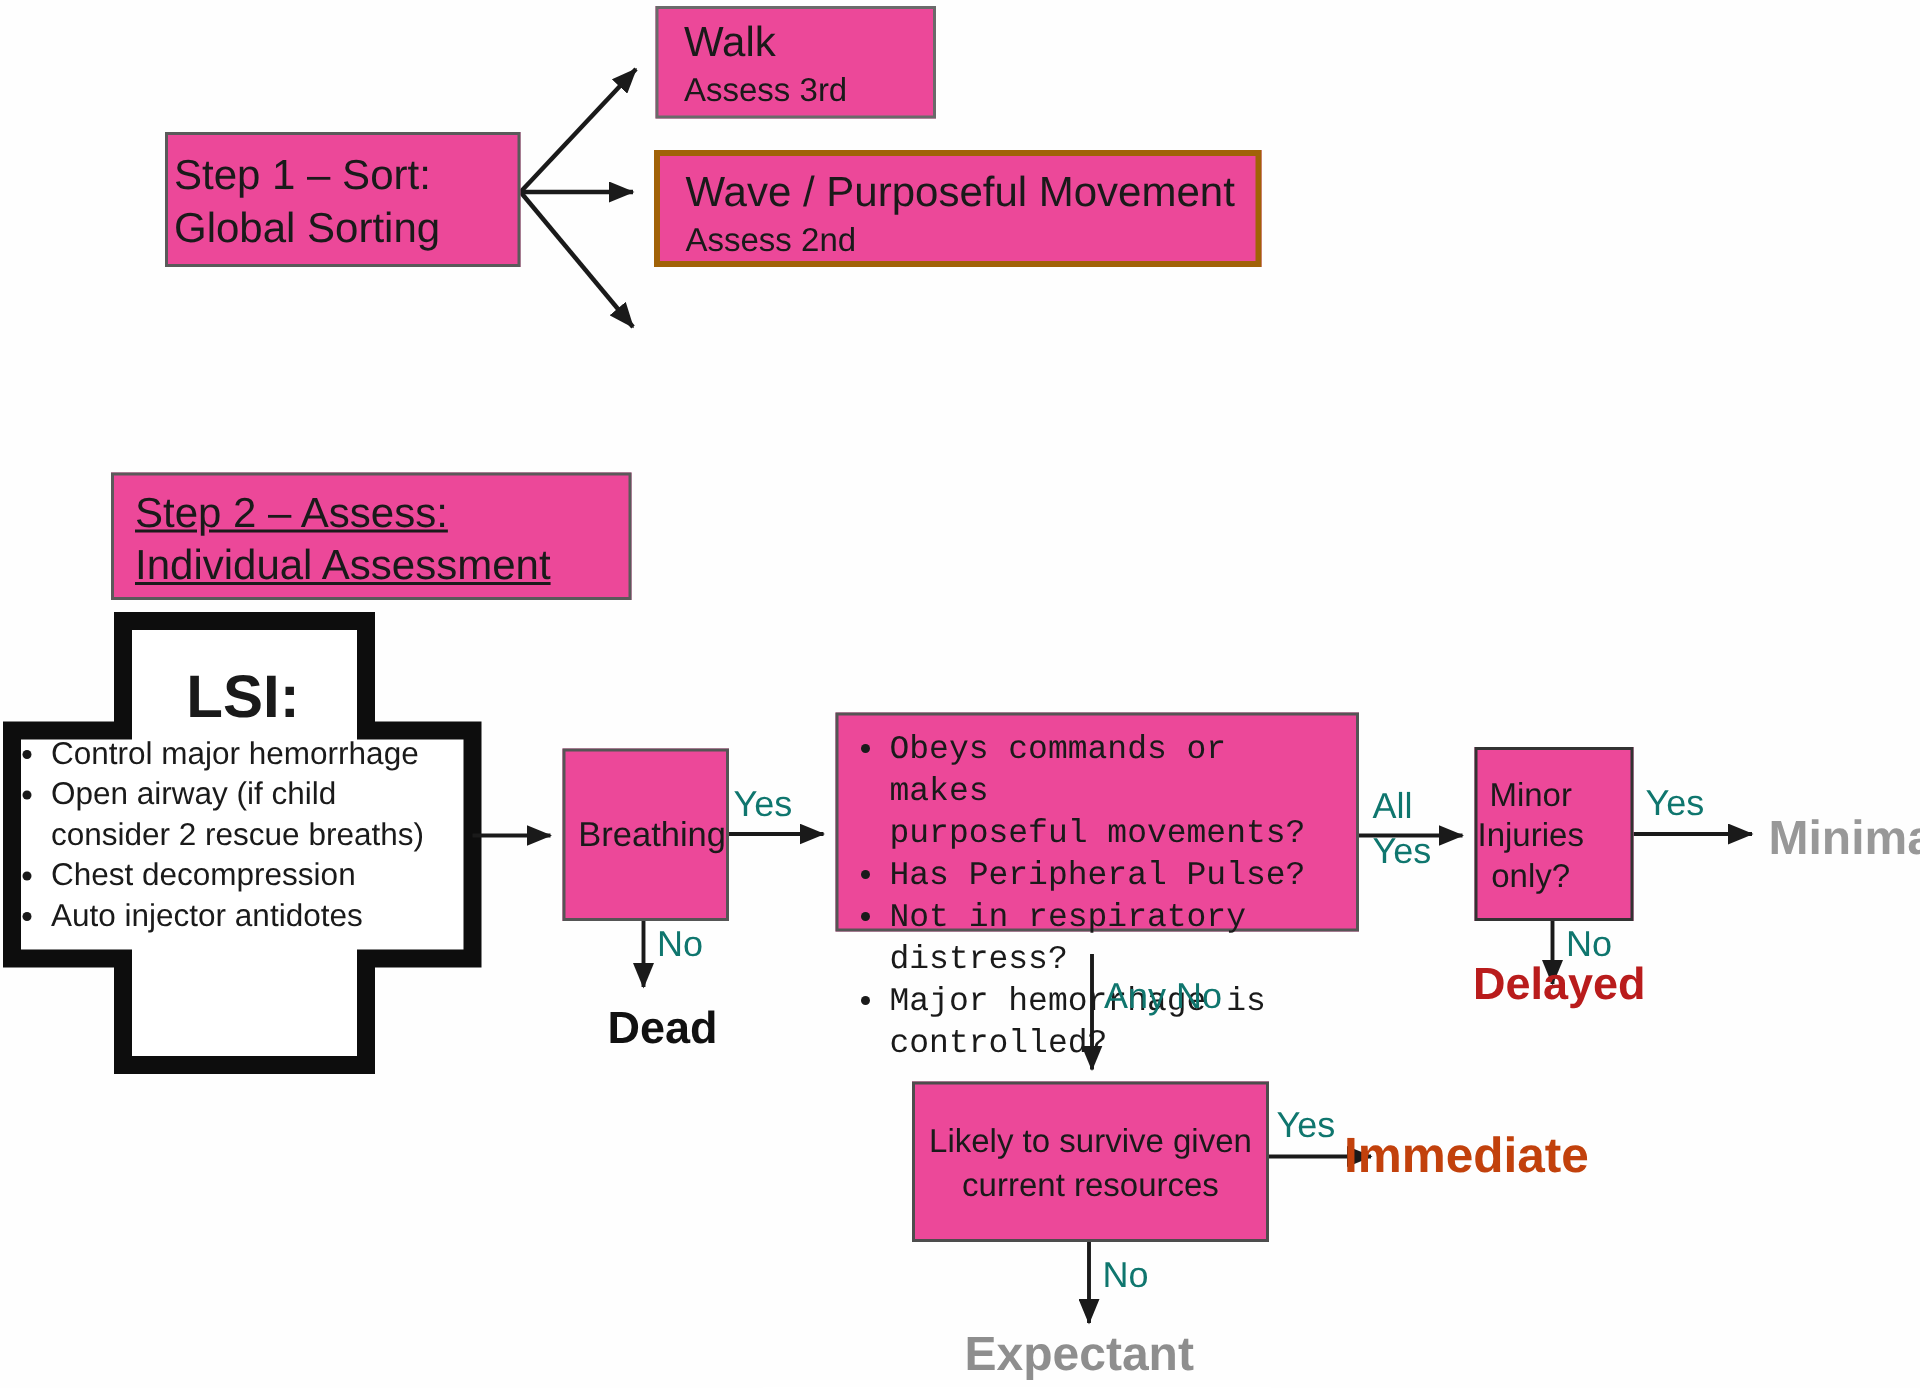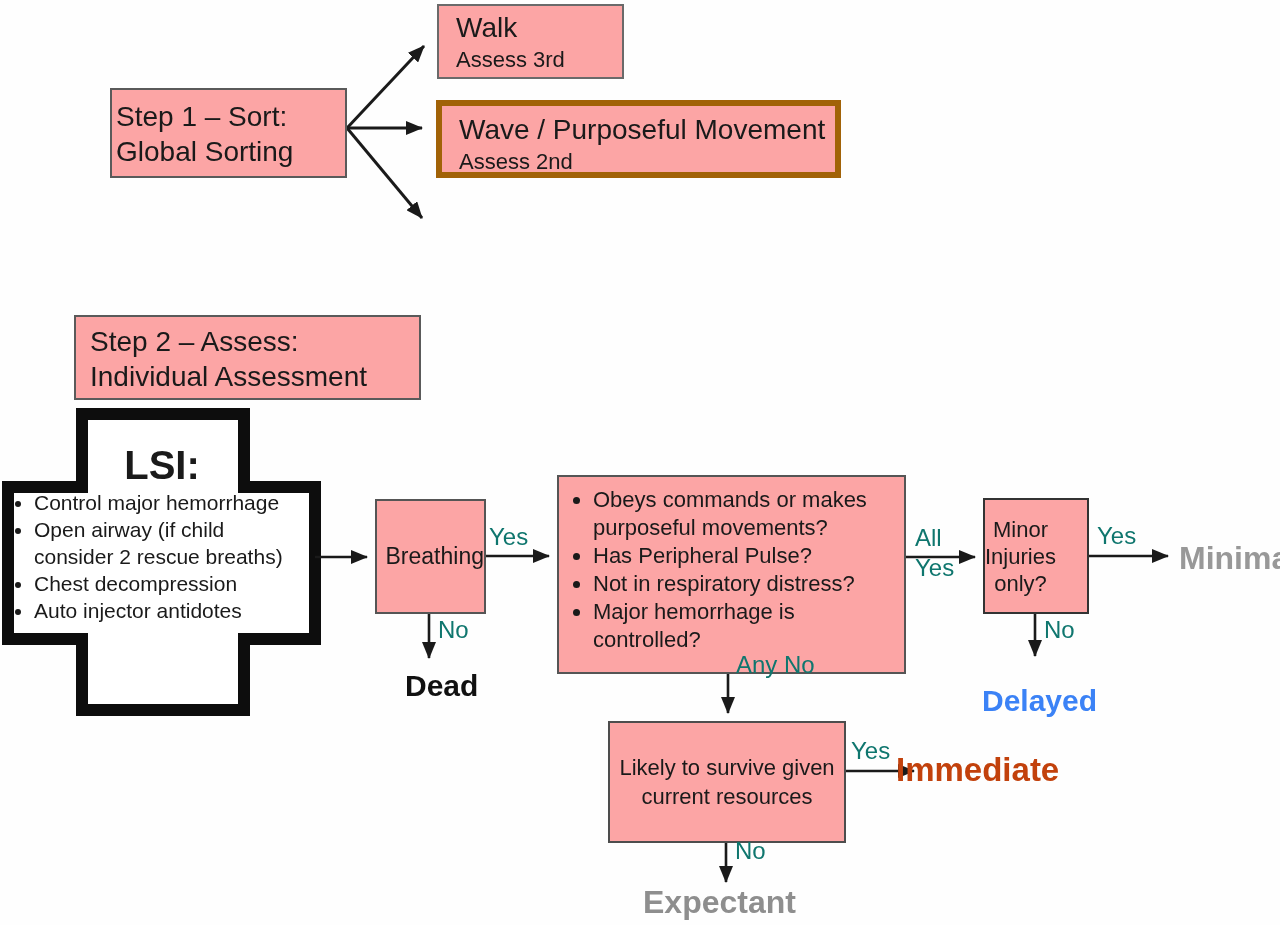--- a/index.html
+++ b/index.html
@@ -5,54 +5,54 @@
   * { margin:0; padding:0; box-sizing:border-box; }
   html,body { background:#ffffff; }
   .canvas {
     position:relative; width:1280px; height:925px;
     background:#fefefe; overflow:hidden;
     font-family:"Liberation Sans", sans-serif;
     color:#1a1a1a;
   }
   .layer { position:absolute; left:0; top:0; width:1280px; height:925px; }
   .box {
-    position:absolute; background:#fca5a5;
+    position:absolute; background:#ec4899;
     border:2px solid #4d4d4d;
   }
   .box .title { display:block; font-size:28px; line-height:35px; }
   .box .subtitle { display:block; font-size:22px; line-height:30px; }
 
   .step1-box { left:110px; top:88px; width:237px; height:90px; padding:9px 0 0 4px; border-color:#5a5a5a; }
   .walk-box  { left:437px; top:4px;  width:187px; height:75px; padding:4px 0 0 17px; border-color:#6a6a6a; }
-  .wave-box  { left:436px; top:100px; width:405px; height:78px; padding:6px 0 0 17px; border:6px solid #a16207; }
+  .wave-box  { left:436px; top:100px; width:405px; height:78px; padding:6px 0 0 17px; border:4px solid #a16207; }
   .still-box { left:436px; top:199px; width:350px; height:75px; padding:4px 0 0 17px; border-color:#6a6a6a; }
-  .step2-box { left:74px;  top:315px; width:347px; height:85px; padding:7px 0 0 14px; border-color:#5a5a5a; }
+  .step2-box { left:74px;  top:315px; width:347px; height:85px; padding:7px 0 0 14px; border-color:#5a5a5a;text-decoration:underline; }
 
   .breathing-box { left:375px; top:499px; width:111px; height:115px; display:flex; align-items:center; justify-content:flex-end; font-size:23px; border-color:#555; }
-  .assessment-box { left:557px; top:475px; width:349px; height:199px; padding:9px 8px 0 10px; border-color:#555; }
+  .assessment-box { left:557px; top:475px; width:349px; height:146px; padding:9px 8px 0 10px; border-color:#555;font-family:Liberation Mono, monospace; }
   .assessment-box ul { list-style:disc outside; margin:0; padding-left:24px; font-size:22px; line-height:28px; }
   .assessment-box li { white-space:pre-line; }
 
   .minor-box { left:983px; top:498px; width:106px; height:116px; display:flex; align-items:center; 
                text-align:center; font-size:22px; line-height:27px; white-space:pre-line; border-color:#333; }
-  .survive-box { left:608px; top:721px; width:238px; height:122px; display:flex; align-items:center; justify-content:center;
+  .survive-box { left:608px; top:721px; width:238px; height:107px; display:flex; align-items:center; justify-content:center;
                text-align:center; font-size:22px; line-height:29px; white-space:pre-line; border-color:#4d4d4d; }
 
   .lsi-title { position:absolute; left:80px; top:443px; width:164px; text-align:center;
                font-size:40px; font-weight:bold; }
   .lsi-list { position:absolute; left:10px; top:489px; width:302px; }
   .lsi-list ul { list-style:disc outside; margin:0; padding-left:24px; font-size:21px; line-height:27px; }
   .lsi-list li { white-space:pre-line; }
 
   .edge-label { position:absolute; font-size:24px; line-height:26px; color:#0f766e; }
   .edge-label.stacked span { display:block; line-height:30px; }
 
   .outcome { position:absolute; font-weight:bold; }
   .outcome-dead      { left:405px;  top:669px; font-size:30px; color:#111111; }
-  .outcome-delayed   { left:982px;  top:684px; font-size:30px; color:#3b82f6; }
+  .outcome-delayed   { left:982px;  top:640px; font-size:30px; color:#b91c1c; }
   .outcome-minimal   { left:1179px; top:540px; font-size:32px; color:#989898; }
   .outcome-immediate { left:896px;  top:751px; font-size:33px; color:#c2410c; }
   .outcome-expectant { left:643px;  top:884px; font-size:32px; color:#8e8e8e; }
 </style>
 </head>
 <body>
 
 <div class="canvas">
 
   <svg class="layer" width="1280" height="925" viewBox="0 0 1280 925">

